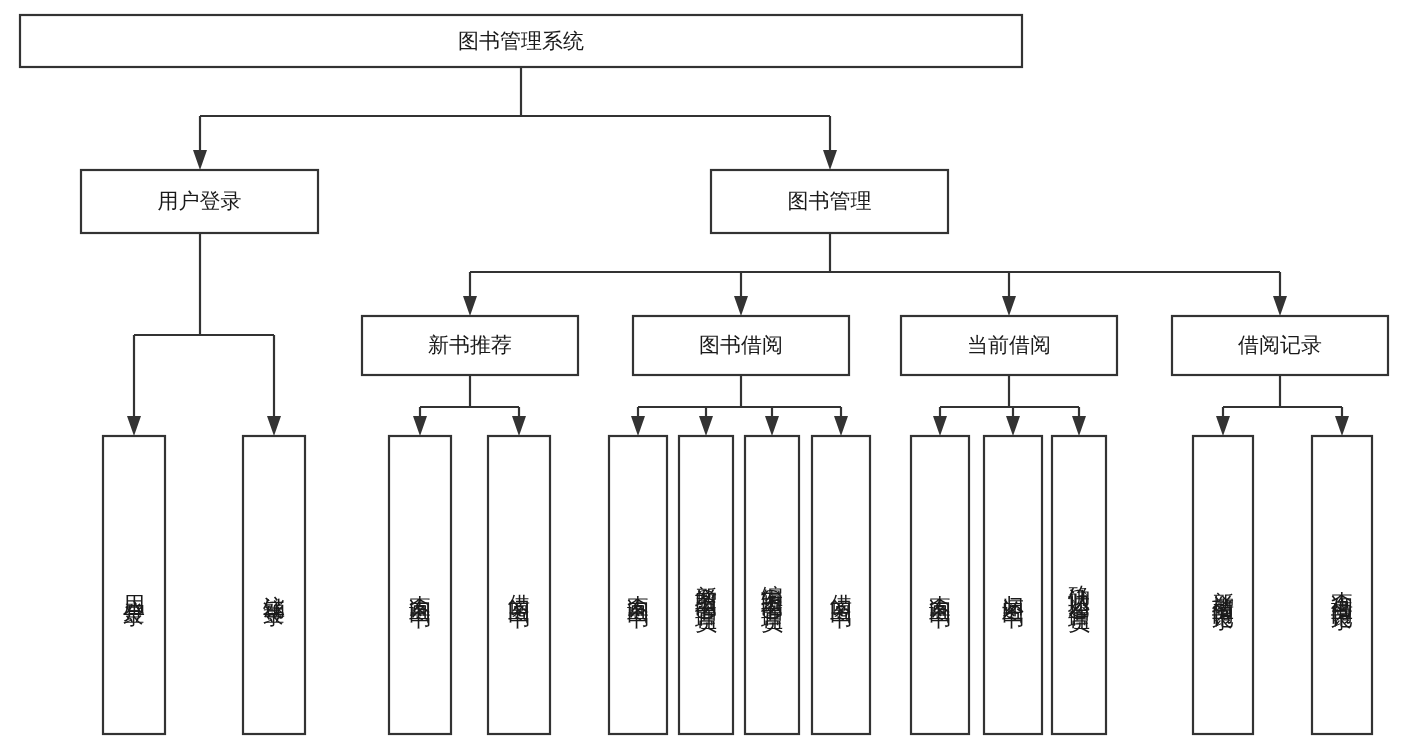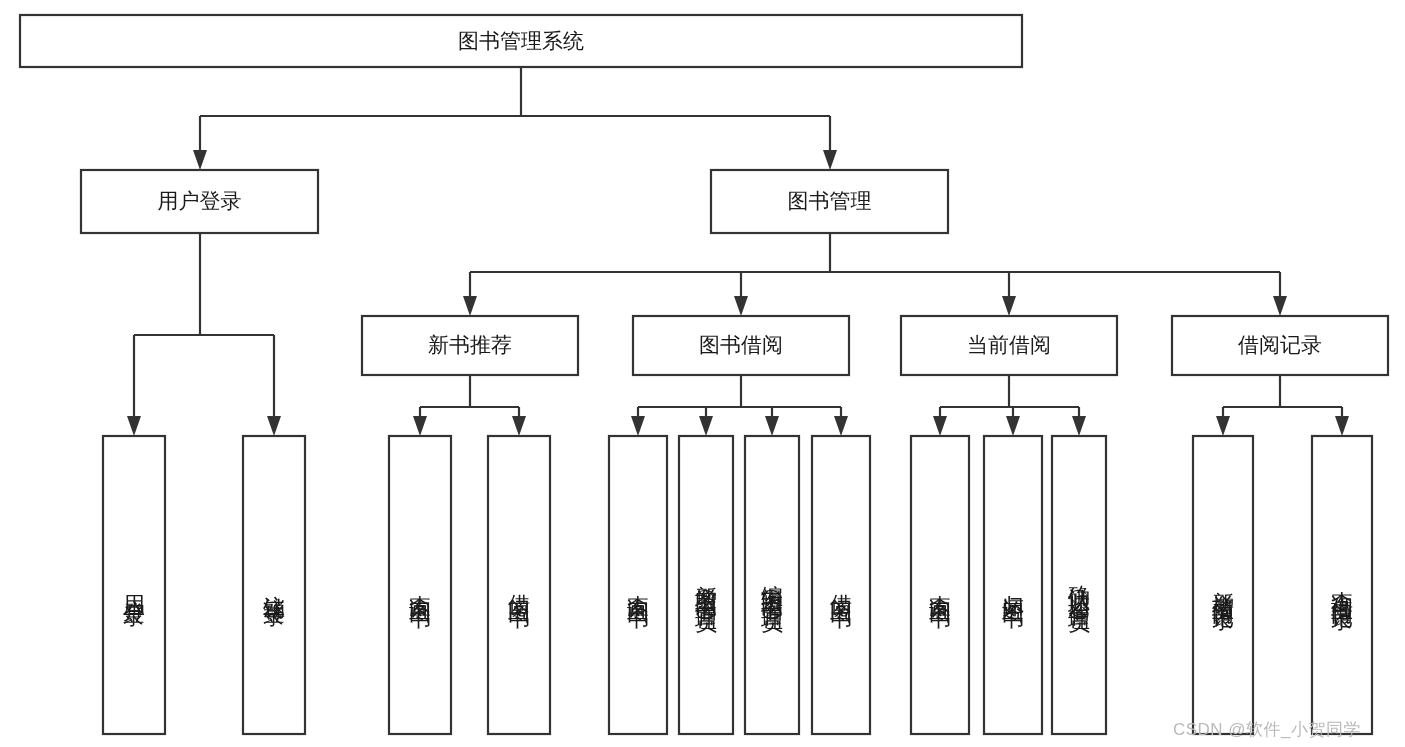--- a/index.html
+++ b/index.html
@@ -201,15 +201,14 @@
         <span>确认归还（管理员）</span>
       </div>
       <div class="leaf-label" style="left: 1193px; top: 436px; width: 60px; height: 298px; display: flex; align-items: center; justify-content: center;">
         <span>新增借阅记录</span>
       </div>
       <div class="leaf-label" style="left: 1312px; top: 436px; width: 60px; height: 298px; display: flex; align-items: center; justify-content: center;">
         <span>查询借阅记录</span>
       </div>
     </div>
 
-  <div class="watermark">CSDN @软件_小贺同学</div>
 
 </div>
 
 </body></html>

